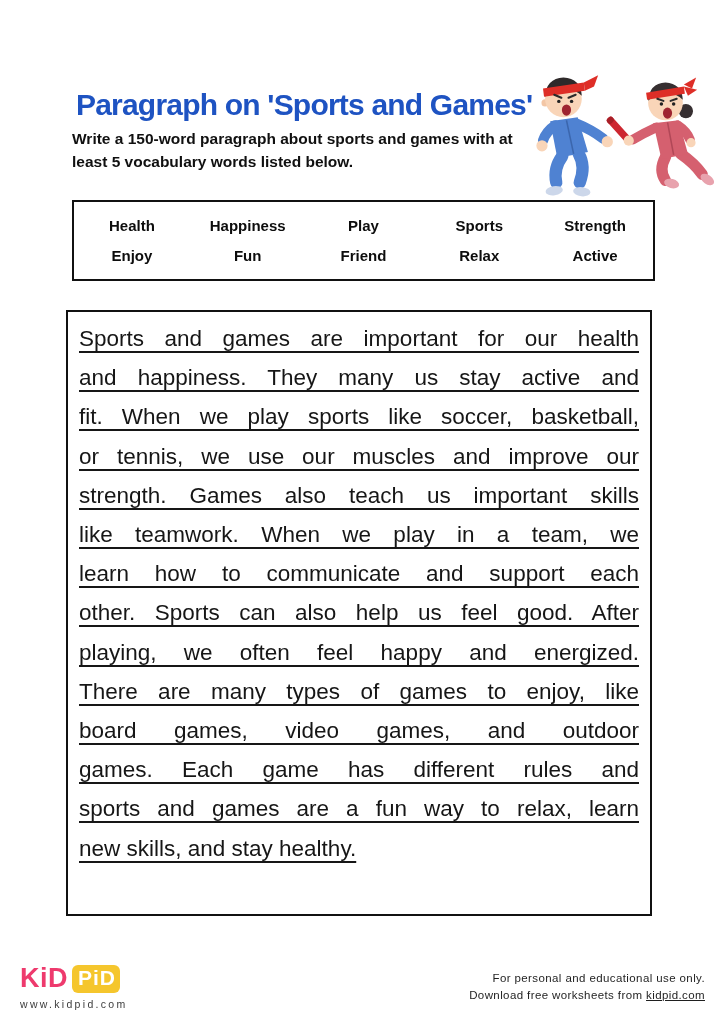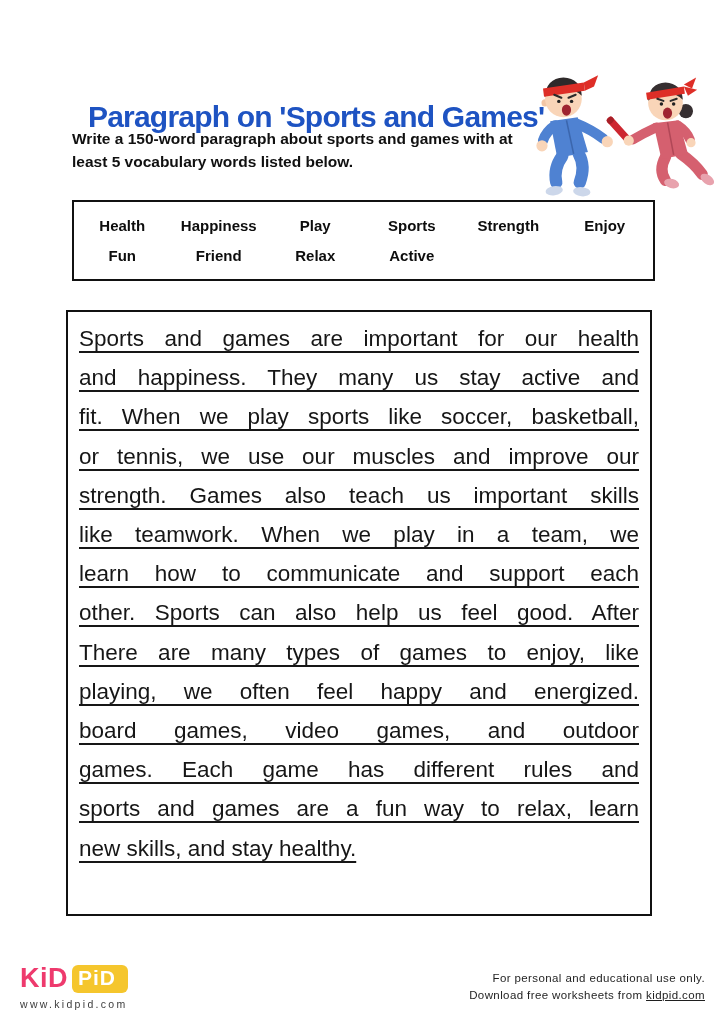--- a/index.html
+++ b/index.html
@@ -9,40 +9,40 @@
     font-family:"Liberation Sans", sans-serif;
     position:relative; overflow:hidden;
     color:#111;
   }
   .page { position:absolute; inset:0; }
 
   
   .title {
     position:absolute; left:72px; top:84px;
     font-size:30px; font-weight:bold; letter-spacing:-0.8px;
-    color:#1e53c2; margin:16px; white-space:nowrap;
+    color:#1e53c2; margin:4px; white-space:nowrap;
   }
   .instructions {
     position:absolute; left:72px; top:127px; width:478px;
     font-size:15.5px; font-weight:bold; line-height:23px;
     color:#101010; margin:0;
   }
 
   
   .illustration {
     position:absolute; top:58px; right:2px;
     width:210px; height:148px;
   }
 
   
   .vocab-box {
     position:absolute; left:72px; top:200px;
     width:583px; height:81px;
     border:2px solid #111; box-sizing:border-box;
-    display:grid; grid-template-columns:repeat(6, 1fr);
+    display:grid; grid-template-columns:repeat(5, 1fr);
     align-content:center; row-gap:13px;
   }
   .vocab-word {
     text-align:center; font-weight:bold; font-size:15px; color:#0d0d0d;
   }
 
   
   .para-box {
     position:absolute; left:66px; top:310px;
     width:586px; height:606px;
@@ -60,21 +60,21 @@
   .para-line.last { text-align-last:left; }
 
   
   .footer-logo { position:absolute; left:20px; bottom:14px; }
   .logo-row { display:flex; align-items:center; gap:4px; }
   .logo-kid {
     color:#ee3a6d; font-weight:bold; font-size:27px; letter-spacing:0.5px;
   }
   .logo-pid {
     background:#f5c62d; color:#ffffff; font-weight:bold; font-size:21px;
-    padding:1px 12px 3px 6px; border-radius:6px; letter-spacing:1px;
+    padding:1px 4px 3px 6px; border-radius:6px; letter-spacing:1px;
   }
   .logo-url {
     font-size:10.5px; letter-spacing:2.3px; color:#3c3c3c; margin-top:4px;
   }
   .footer-note {
     position:absolute; right:19px; bottom:20px;
     text-align:right; font-size:11.5px; line-height:17px;
     color:#1f1f1f; letter-spacing:0.4px;margin-top:44px;
   }
   .footer-note .link { text-decoration:underline; color:#1f1f1f; cursor:pointer; }
@@ -154,22 +154,22 @@
 
   <section class="para-box">
     <div class="para-line">Sports and games are important for our health</div>
     <div class="para-line">and happiness. They many us stay active and</div>
     <div class="para-line">fit. When we play sports like soccer, basketball,</div>
     <div class="para-line">or tennis, we use our muscles and improve our</div>
     <div class="para-line">strength. Games also teach us important skills</div>
     <div class="para-line">like teamwork. When we play in a team, we</div>
     <div class="para-line">learn how to communicate and support each</div>
     <div class="para-line">other. Sports can also help us feel good. After</div>
+    <div class="para-line">playing, we often feel happy and energized.</div>
     <div class="para-line">There are many types of games to enjoy, like</div>
-    <div class="para-line">playing, we often feel happy and energized.</div>
     <div class="para-line">board games, video games, and outdoor</div>
     <div class="para-line">games. Each game has different rules and</div>
     <div class="para-line">sports and games are a fun way to relax, learn</div>
     <div class="para-line last">new skills, and stay healthy.</div>
   </section>
 
   <div class="footer-logo">
     <div class="logo-row">
       <span class="logo-kid">KiD</span>
       <span class="logo-pid">PiD</span>

